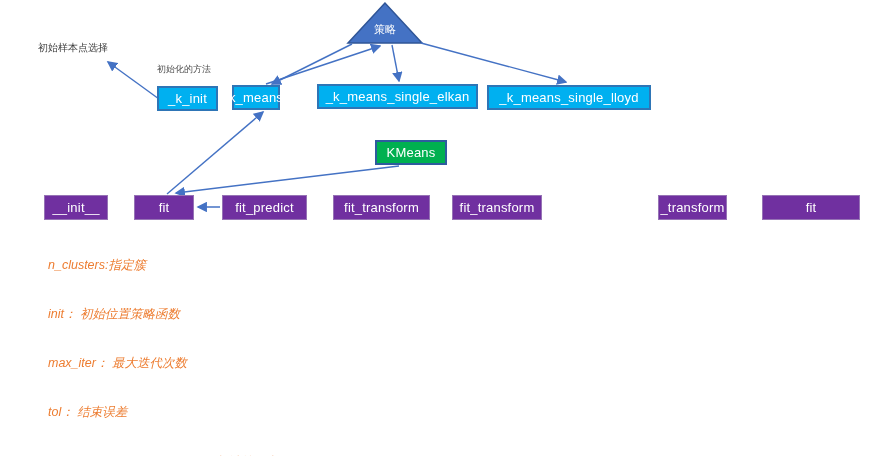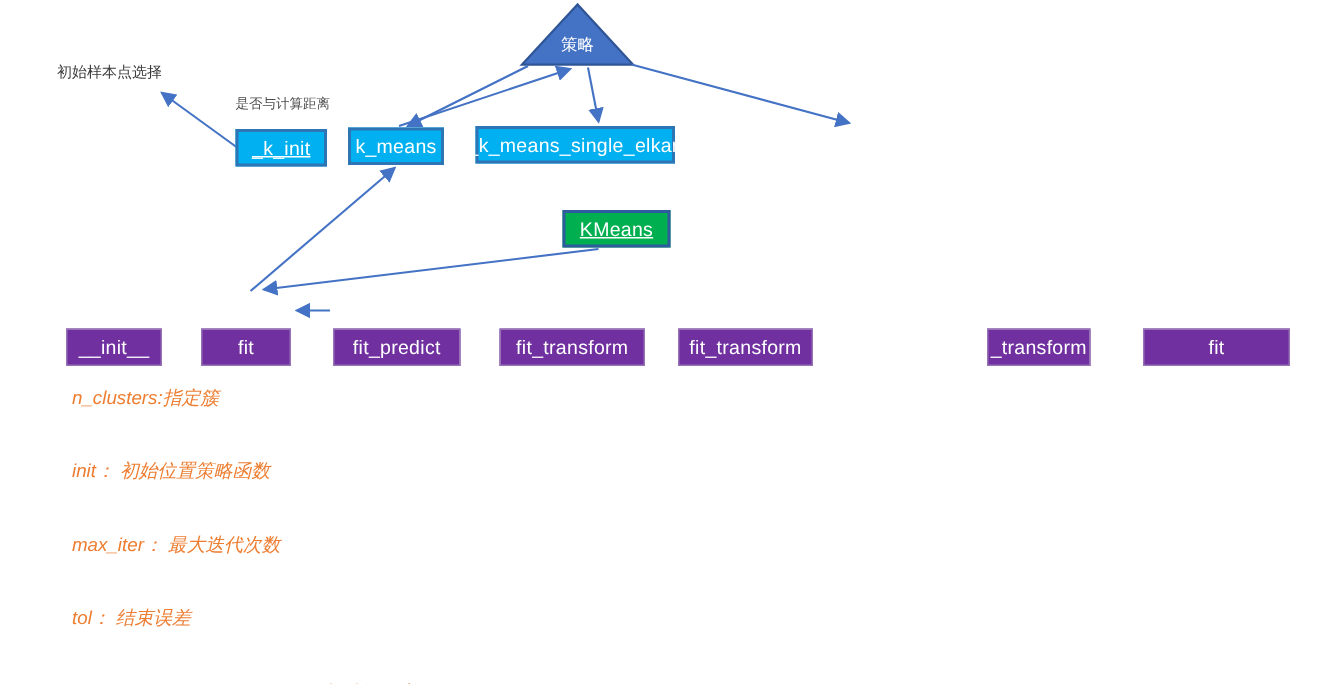--- a/index.html
+++ b/index.html
@@ -9,21 +9,21 @@
     border-radius:31px;
   }
   .wires{position:absolute;left:0;top:0;z-index:1;}
   .node{
     position:absolute;z-index:2;box-sizing:border-box;height:25px;
     display:flex;align-items:center;justify-content:center;
     color:#ffffff;font-size:13px;letter-spacing:.2px;white-space:nowrap;
   }
   .node-blue{background:#00B0F0;border:2px solid #2E75B6;}
   .node-green{background:#00B050;border:2px solid #2E5C9E;}
-  .node-purple{background:#7030A0;border:1px solid #9673b5;margin-top:24px;}
+  .node-purple{background:#7030A0;border:1px solid #9673b5;}
   .tri-label{
     position:absolute;z-index:3;color:#ffffff;font-size:11px;
     text-align:center;white-space:nowrap;
   }
   .note{
     position:absolute;z-index:3;color:#3b3b3b;white-space:nowrap;
   }
   .note-big{font-size:10px;}
   .note-small{font-size:9px;color:#4d4d4d;}
   .params{
@@ -60,27 +60,28 @@
     <line x1="167" y1="194" x2="263" y2="112" stroke="#4472C4" stroke-width="1.4" marker-end="url(#arrow)"></line>
 
     <line x1="399" y1="166" x2="176" y2="193" stroke="#4472C4" stroke-width="1.4" marker-end="url(#arrow)"></line>
 
     <line x1="220" y1="207" x2="198" y2="207" stroke="#4472C4" stroke-width="1.4" marker-end="url(#arrow)"></line>
   </svg>
 
   <div class="tri-label" style="left:358px;top:22px;width:54px;">策略</div>
 
   <div class="note note-big" style="left:38px;top:41px;">初始样本点选择</div>
-  <div class="note note-small" style="left:157px;top:63px;">是否与计算距离</div>
+  <div class="note note-small" style="left:157px;top:63px;">初始化的方法</div>
 
-  <div class="node node-blue" style="left:157px;top:86px;width:61px;text-decoration:underline;">_k_init</div>
-  <div class="node node-blue" style="left:232px;top:85px;width:64px;">k_means</div>
-  <div class="node node-blue" style="left:317px;top:84px;width:133px;">_k_means_single_elkan</div>
+  <div class="node node-blue" style="left:157px;top:86px;width:61px;">_k_init</div>
+  <div class="node node-blue" style="left:232px;top:85px;width:48px;">k_means</div>
+  <div class="node node-blue" style="left:317px;top:84px;width:161px;">_k_means_single_elkan</div>
+  <div class="node node-blue" style="left:487px;top:85px;width:164px;">_k_means_single_lloyd</div>
 
-  <div class="node node-green" style="left:375px;top:140px;width:72px;text-decoration:underline;">KMeans</div>
+  <div class="node node-green" style="left:375px;top:140px;width:72px;">KMeans</div>
 
   <div class="node node-purple" style="left:44px;top:195px;width:64px;">__init__</div>
   <div class="node node-purple" style="left:134px;top:195px;width:60px;">fit</div>
   <div class="node node-purple" style="left:222px;top:195px;width:85px;">fit_predict</div>
   <div class="node node-purple" style="left:333px;top:195px;width:97px;">fit_transform</div>
   <div class="node node-purple" style="left:452px;top:195px;width:90px;">fit_transform</div>
   <div class="node node-purple" style="left:658px;top:195px;width:69px;">_transform</div>
   <div class="node node-purple" style="left:762px;top:195px;width:98px;">fit</div>
 
   <div class="params">

